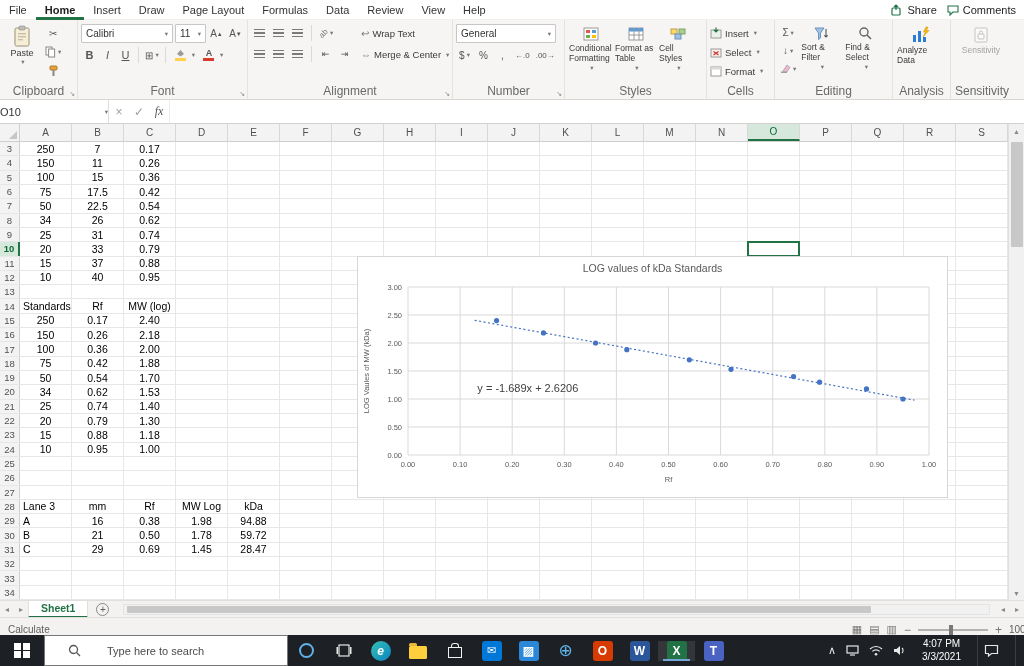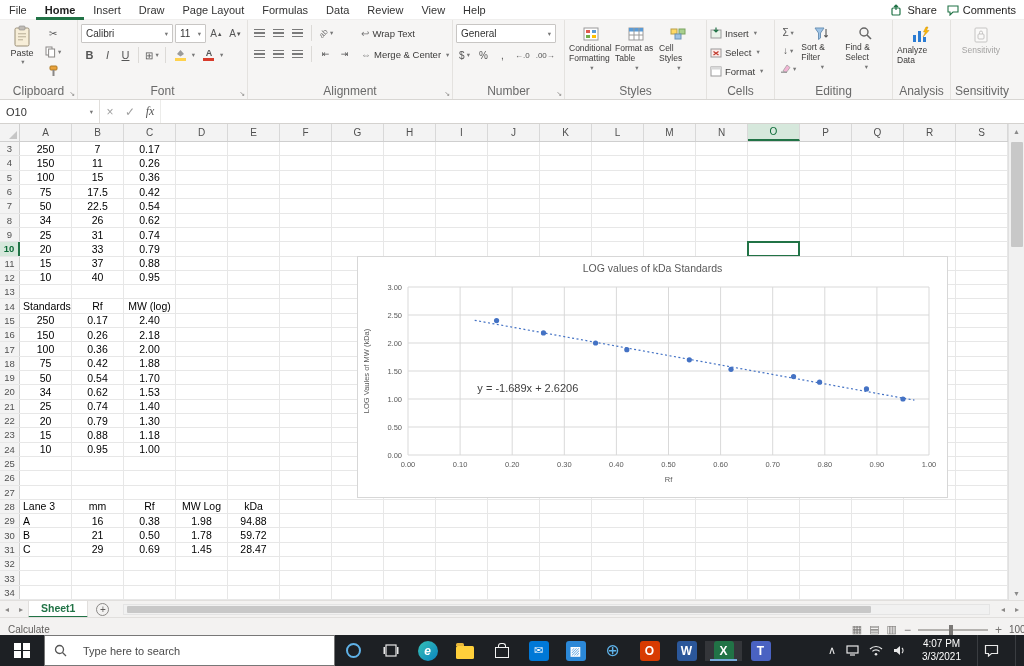--- a/index.html
+++ b/index.html
@@ -37,21 +37,21 @@
 .ibars{width:11px;height:8px;background:repeating-linear-gradient(to bottom,#7a7a7a 0 1.4px,transparent 1.4px 3.3px)}
 .wm{display:flex;flex-direction:column;gap:2px;margin-left:5px}
 .wmbtn{display:flex;align-items:center;gap:3px;font-size:9.5px;color:#3b3a39;height:19px;padding:0 3px;white-space:nowrap}
 .cellrow{display:flex;align-items:center;gap:3px;height:18px;font-size:9.5px;color:#3b3a39;white-space:nowrap}
 .edl .sbtn{height:17px}
 .disabled{opacity:.45}
 .vdiv{width:1px;height:16px;background:#dcdad7;margin:0 3px}
 
 
 .formulabar{position:absolute;top:100px;left:0;right:0;height:24px;background:#fff;border-bottom:1px solid #d4d2cf;display:flex;align-items:stretch;font-size:11px}
-.namebox{width:100px;border-right:1px solid #e0dedb;display:flex;align-items:center;padding:0 6px;color:#333}
+.namebox{width:109px;border-right:1px solid #e0dedb;display:flex;align-items:center;padding:0 0;color:#333}
 .namebox .caret{margin-left:auto}
 .fb-btn{width:20px;display:flex;align-items:center;justify-content:center;color:#a0a0a0;font-size:12px}
 .fb-btn.fx{color:#555;font-style:italic;font-family:"Liberation Serif",serif}
 .fb-input{flex:1;border-left:1px solid #ececea;background:#fff}
 
 
 .grid{position:absolute;top:124px;left:0;width:1008px;height:476px;background:#fff;overflow:hidden;font-size:10.5px}
 .colhead{display:flex;height:18px;background:#f3f3f3;border-bottom:1px solid #cfcfcf}
 .ch{width:52px;flex:0 0 52px;display:flex;align-items:center;justify-content:center;font-size:10px;color:#505050;border-right:1px solid #d8d8d8}
 .ch.sel{background:#d6e8dc;color:#0c6b37;border-bottom:2px solid #217346}
@@ -92,21 +92,21 @@
 .zoom-track{width:70px;height:2px;background:#b5b3b0;position:relative}
 .zoom-thumb{position:absolute;left:31px;top:-4px;width:4px;height:10px;background:#7a7876}
 .zoomclip{width:15px;overflow:hidden;white-space:nowrap}
 .zsign{font-size:12px;color:#7a7876}
 
 
 .taskbar{position:absolute;top:635px;left:0;right:0;height:31px;background:#1d2024;display:flex;align-items:stretch;color:#fff}
 .tb-start{width:44px;display:flex;align-items:center;justify-content:center}
 .winlogo{display:grid;grid-template-columns:7px 7px;grid-template-rows:7px 7px;gap:1.5px}
 .winlogo span{background:#fff}
-.tb-search{width:291px;background:#fff;border:1px solid #777;display:flex;align-items:center;gap:16px;padding:0 9px;font-size:11px;color:#4a4a4a}
+.tb-search{width:244px;background:#fff;border:1px solid #777;display:flex;align-items:center;gap:26px;padding:0 23px;font-size:11px;color:#4a4a4a}
 .tb-btn{width:37px;display:flex;align-items:center;justify-content:center;position:relative}
 .tb-btn.active{background:rgba(255,255,255,.10)}
 .tb-btn.active:after{content:"";position:absolute;left:5px;right:5px;bottom:0;height:2px;background:#75a8d8}
 .tb-tile{width:20px;height:20px;border-radius:3px;display:flex;align-items:center;justify-content:center;color:#fff;font-size:12px;font-weight:bold}
 .tb-tile.round{border-radius:50%;font-style:italic}
 .icon-folder{width:18px;height:13px;background:#ffd03b;border-radius:1.5px;position:relative;margin-top:3px}
 .icon-folder:before{content:"";position:absolute;left:0;top:-3px;width:8px;height:3px;background:#e8b73a;border-radius:1.5px 1.5px 0 0}
 .icon-store{width:14px;height:11px;border:1.5px solid #f2f2f2;position:relative;margin-top:4px}
 .icon-store:before{content:"";position:absolute;left:2.5px;top:-5.5px;width:6px;height:4px;border:1.5px solid #f2f2f2;border-bottom:none;border-radius:3px 3px 0 0}
 .cortana{width:15px;height:15px;border:2px solid #5fb2e8;border-radius:50%}

